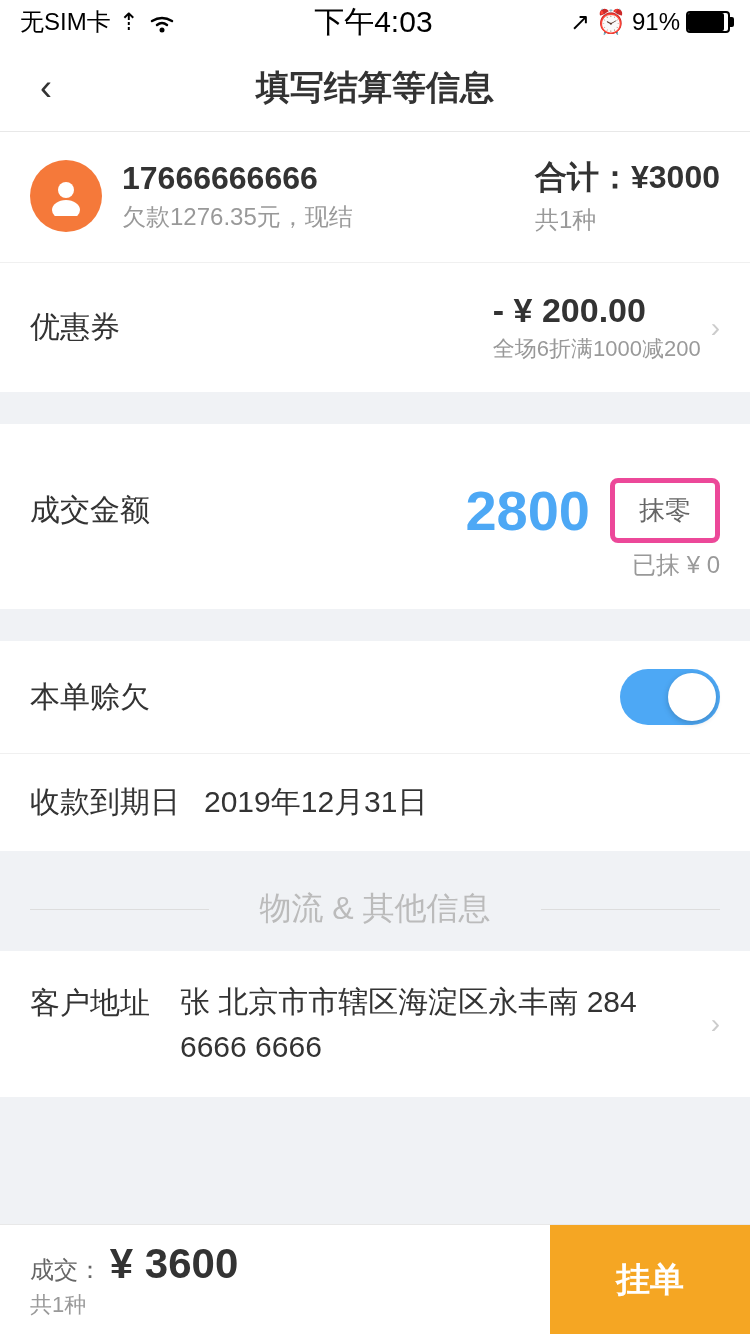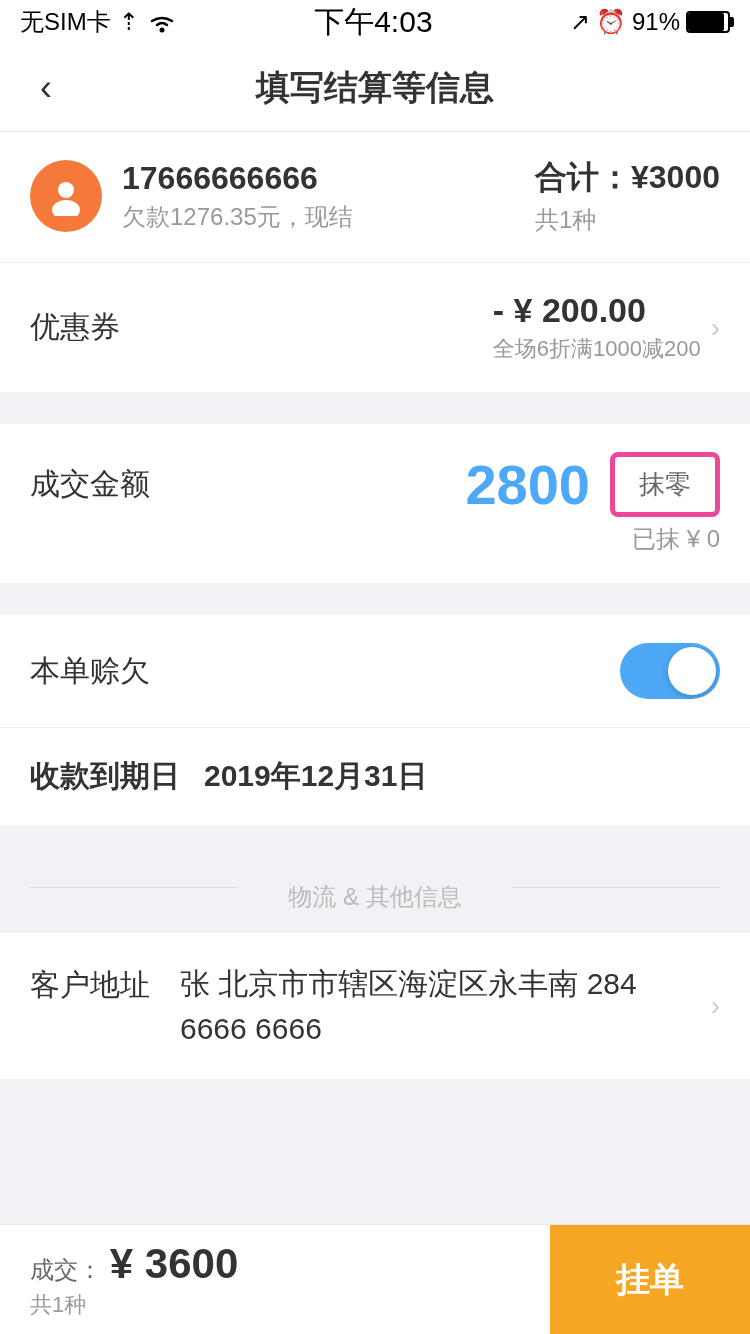--- a/index.html
+++ b/index.html
@@ -164,20 +164,21 @@
 
     
     .deal-section {
       background: #fff;
       padding: 28px 30px;
     }
     .deal-row {
       display: flex;
       align-items: center;
       justify-content: space-between;
+      margin-top: 26px;
     }
     .deal-label {
       font-size: 30px;
       color: #333;
     }
     .deal-right {
       display: flex;
       align-items: center;
       gap: 20px;
     }
@@ -274,21 +275,20 @@
     
     .duedate-section {
       background: #fff;
       padding: 28px 30px;
       border-top: 1px solid #f0f0f0;
     }
     .duedate-row {
       display: flex;
       align-items: center;
       gap: 24px;
-      font-weight: bold;
     }
     .duedate-label {
       font-size: 30px;
       color: #333;
     }
     .duedate-value {
       font-size: 30px;
       color: #333;
     }
 
@@ -301,23 +301,22 @@
       justify-content: center;
       gap: 20px;
     }
     .logistics-line {
       flex: 1;
       height: 1px;
       background: #ddd;
       margin: 0 30px;
     }
     .logistics-text {
-      font-size: 24px;
+      font-size: 32px;
       color: #bbb;
-      margin-top: 20px;
     }
 
     
     .address-section {
       background: #fff;
       padding: 28px 30px;
       display: flex;
       align-items: flex-start;
       justify-content: space-between;
     }

